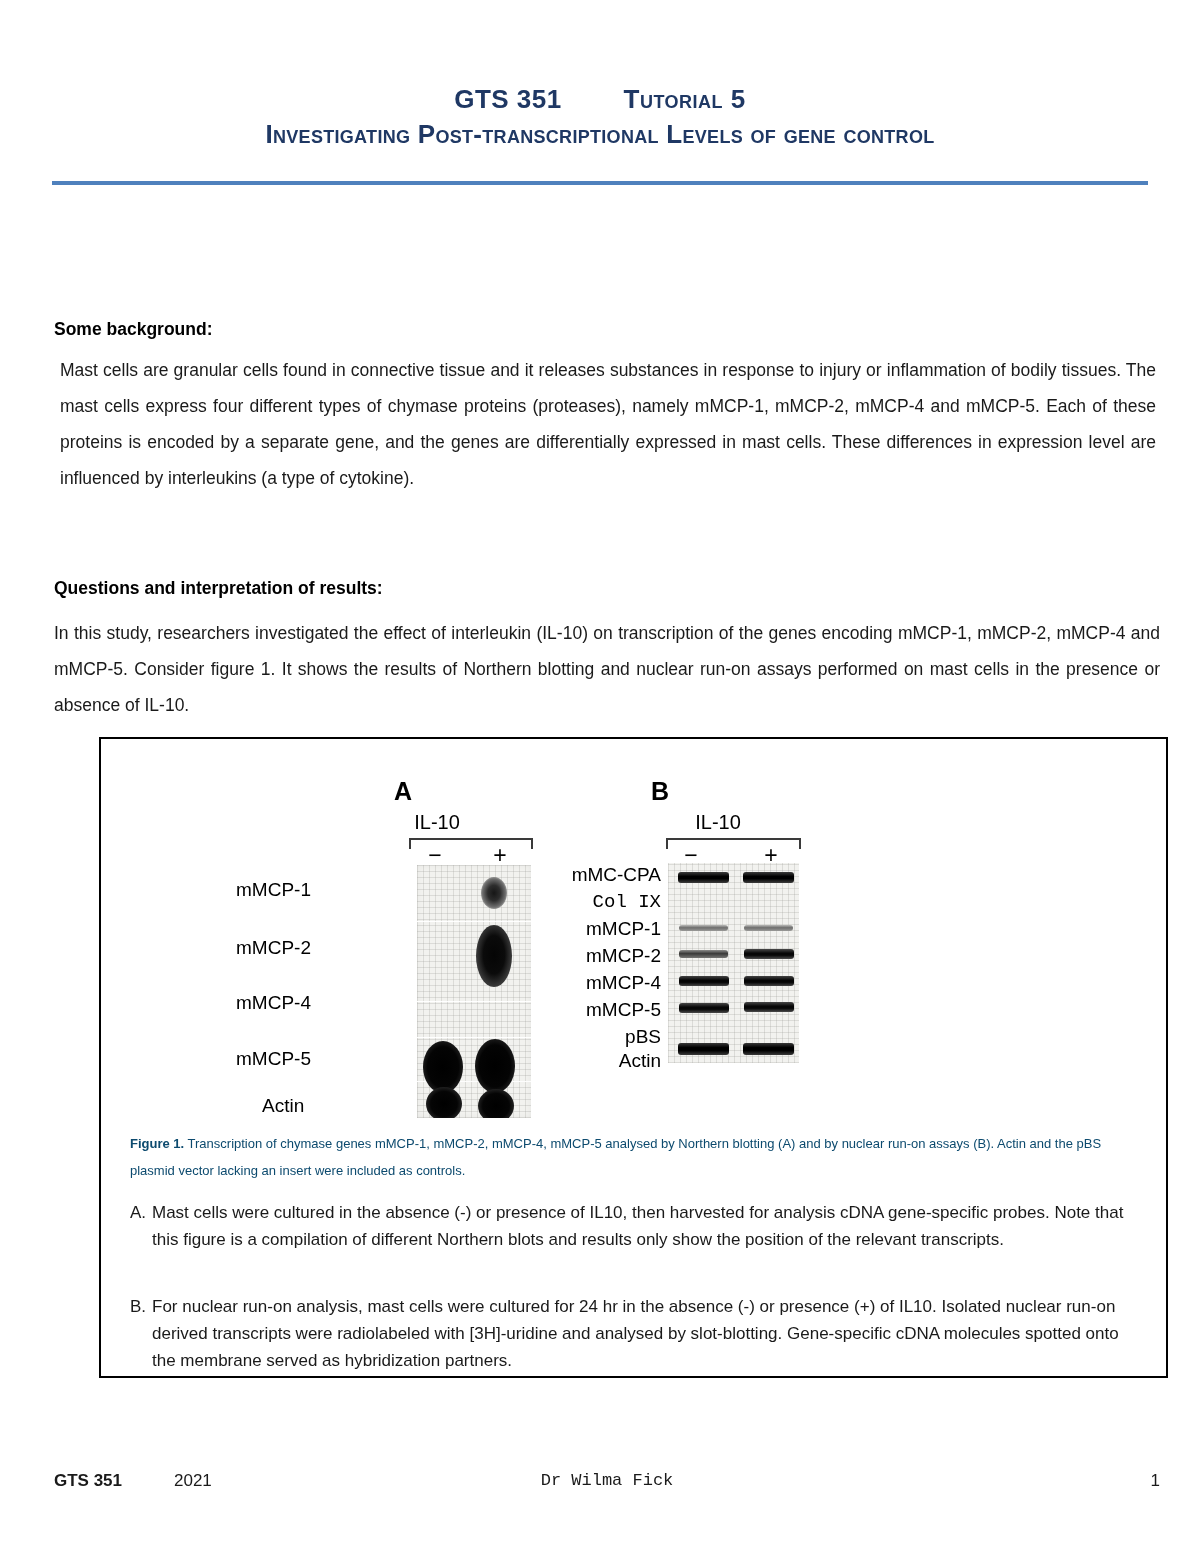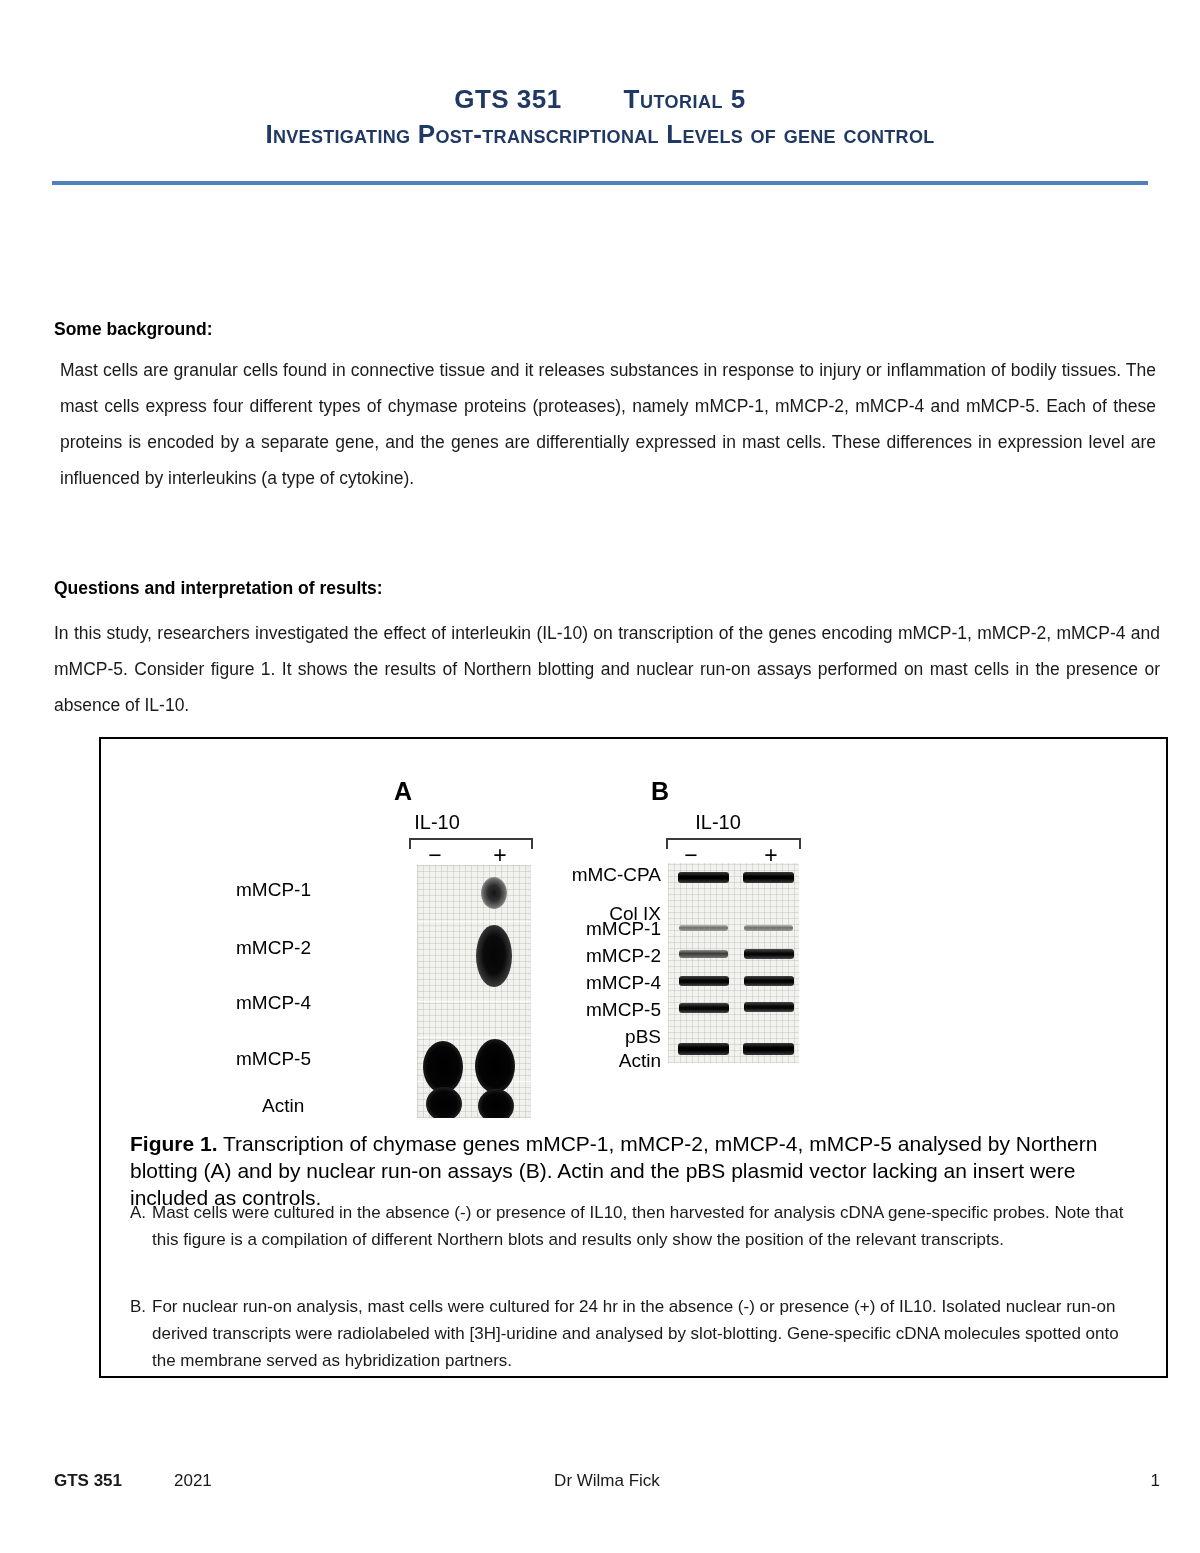--- a/index.html
+++ b/index.html
@@ -64,33 +64,33 @@
   
   .band { position:absolute; border-radius:3px; }
 
   
   .row-label { position:absolute; font-size:19px; color:#000; white-space:nowrap; }
   .row-label-b { position:absolute; font-size:19px; color:#000; white-space:nowrap;
                  text-align:right; }
 
   
   .caption { position:absolute; left:130px; width:1014px;
-             font-size:21px; line-height:27px; color:#000000; }
+             font-size:13px; line-height:27px; color:#0c4a6e; }
   .caption b { font-weight:bold; }
   .cap-item { position:absolute; left:130px; width:1014px;
               font-size:17px; line-height:27px; color:#1a1a1a; }
   .cap-item .marker { position:absolute; left:0; top:0; width:22px; }
   .cap-item .cap-body { margin-left:22px; display:block; }
 
   
   .footer { position:absolute; left:54px; top:1471px; width:1106px; height:24px;
             font-size:17px; color:#1a1a1a; }
   .footer .f-code { position:absolute; left:0; top:0; font-weight:bold; }
   .footer .f-year { position:absolute; left:120px; top:0; }
-  .footer .f-author { position:absolute; left:0; top:0; width:1106px; text-align:center; }
+  .footer .f-author { position:absolute; left:0; top:0; width:1106px; text-align:center;font-family:Liberation Mono, monospace; }
   .footer .f-page { position:absolute; right:0; top:0; }
 </style>
 </head>
 <body>
 
 <div class="page">
 
   <div class="header">
     <div class="title-line1">GTS 351        Tutorial 5</div>
     <div class="title-line2">Investigating Post-transcriptional Levels of gene control</div>
@@ -185,21 +185,21 @@
         <div class="band" style="left:76px; top:139px; width:50px; height:10px;
                     background:linear-gradient(180deg,#474747,#070707 42%,#070707 62%,#4a4a4a); filter:blur(.6px);"></div>
 
         <div class="band" style="left:10px; top:180px; width:51px; height:12px;
                     background:linear-gradient(180deg,#3a3a3a,#000 38%,#000 62%,#3a3a3a); filter:blur(.6px);"></div>
         <div class="band" style="left:75px; top:180px; width:51px; height:12px;
                     background:linear-gradient(180deg,#3a3a3a,#000 38%,#000 62%,#3a3a3a); filter:blur(.6px);"></div>
       </div>
 
       <div class="row-label-b" style="left:360px; top:125px; width:200px;">mMC-CPA</div>
-      <div class="row-label-b" style="left:360px; top:164px; width:200px;">Col IX</div>
+      <div class="row-label-b" style="left:360px; top:152px; width:200px;font-family:Liberation Mono, monospace;">Col IX</div>
       <div class="row-label-b" style="left:360px; top:179px; width:200px;">mMCP-1</div>
       <div class="row-label-b" style="left:360px; top:206px; width:200px;">mMCP-2</div>
       <div class="row-label-b" style="left:360px; top:233px; width:200px;">mMCP-4</div>
       <div class="row-label-b" style="left:360px; top:260px; width:200px;">mMCP-5</div>
       <div class="row-label-b" style="left:360px; top:287px; width:200px;">pBS</div>
       <div class="row-label-b" style="left:360px; top:311px; width:200px;">Actin</div>
 
     </div>
   </div>
 

